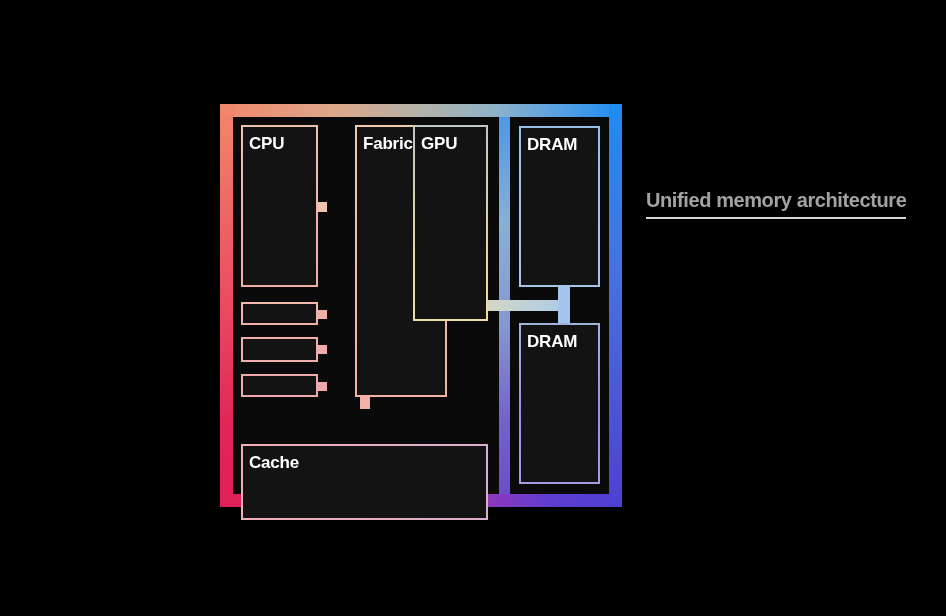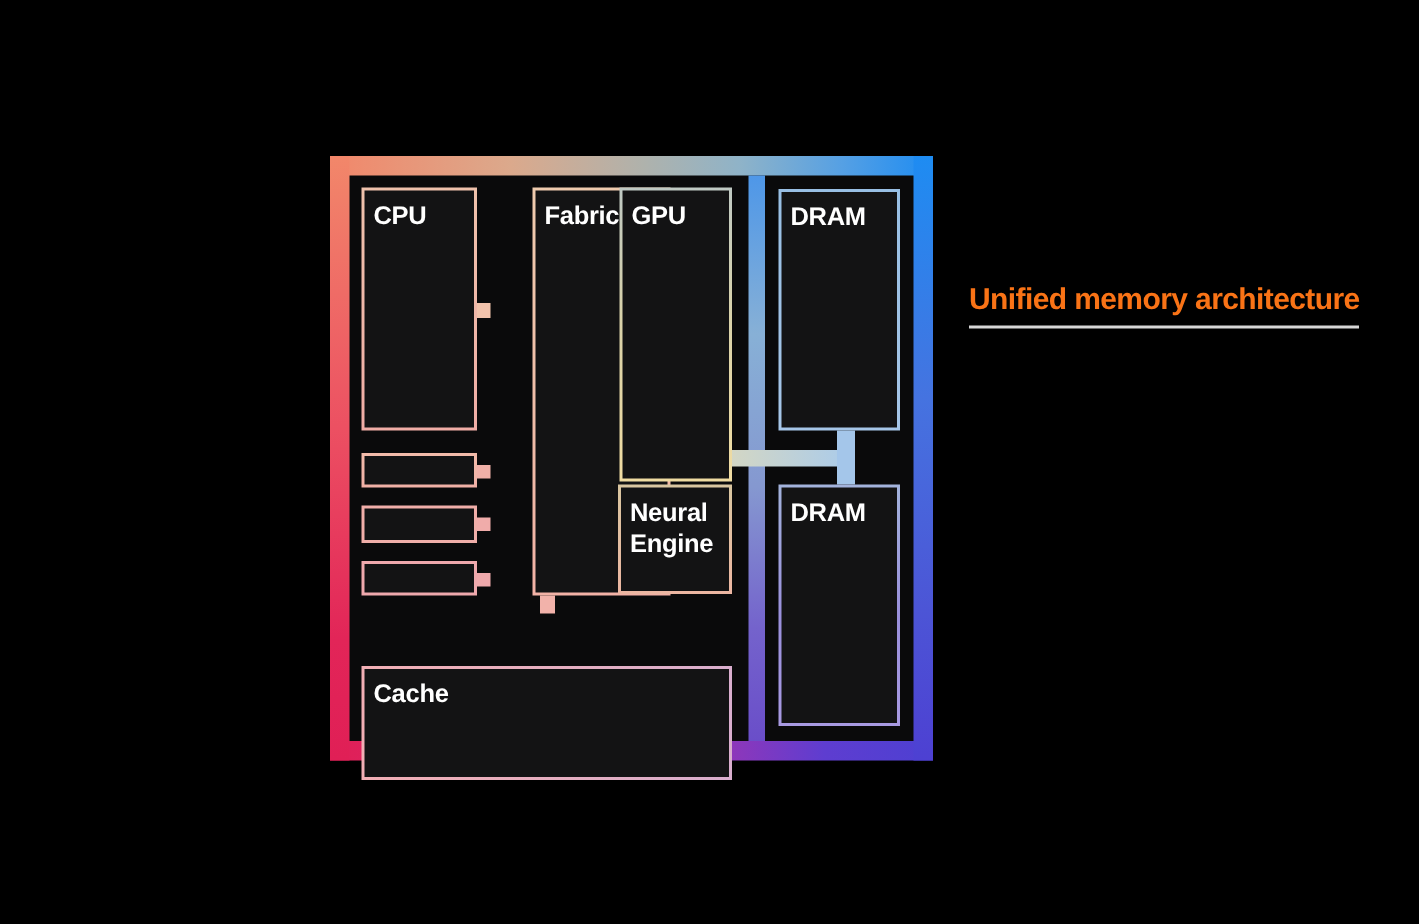--- a/index.html
+++ b/index.html
@@ -46,21 +46,21 @@
   .b-dram1 {left:299px;top:22px; width:81px; height:161px;background:linear-gradient(180deg,#98BFE4,#A6C6E8);}
   .b-dram2 {left:299px;top:219px;width:81px; height:161px;background:linear-gradient(180deg,#A3B3DC 0%,#9A90DC 55%,#A89AE2 100%);}
   .b-ne    {left:192px;top:219px;width:76px; height:73px; background:linear-gradient(180deg,#D9C6A0,#ECB6A2);}
   .b-cache {left:21px; top:305px;width:247px;height:76px; background:linear-gradient(90deg,#F2AFB5 0%,#E3AEC2 60%,#D9AECE 100%);margin-top:35px;}
   .b-s1    {left:21px; top:198px;width:77px; height:23px; background:linear-gradient(180deg,#F2BBAA,#F0B0A6);}
   .b-s2    {left:21px; top:233px;width:77px; height:25px; background:#F0AEA9;}
   .b-s3    {left:21px; top:270px;width:77px; height:23px; background:#EFA9AD;}
 
   
   .headline{position:absolute;left:646px;top:190px;display:inline-block;}
-  .headline h1{margin:0;color:#f97316;font-size:20px;font-weight:bold;
+  .headline h1{margin:0;color:#a3a3a3;font-size:20px;font-weight:bold;
     letter-spacing:-0.4px;line-height:21px;white-space:nowrap;}
   .headline .underline{width:100%;height:2px;margin-top:6px;background:var(--underline,#D6D6D6);}
 </style>
 </head>
 <body>
 
 <div class="stage">
 
   <div class="soc-frame">
     <div class="fbar top"></div>
@@ -98,24 +98,20 @@
     <div class="box b-dram1">
       <div class="fill"></div>
       <span class="lbl">DRAM</span>
     </div>
 
     <div class="box b-dram2">
       <div class="fill"></div>
       <span class="lbl">DRAM</span>
     </div>
 
-    <div class="box b-ne">
-      <div class="fill"></div>
-      <span class="lbl">Neural Engine</span>
-    </div>
 
     <div class="box b-cache">
       <div class="fill"></div>
       <span class="lbl">Cache</span>
     </div>
 
     <div class="box b-s1">
       <div class="fill"></div>
     </div>
     <div class="box b-s2">

